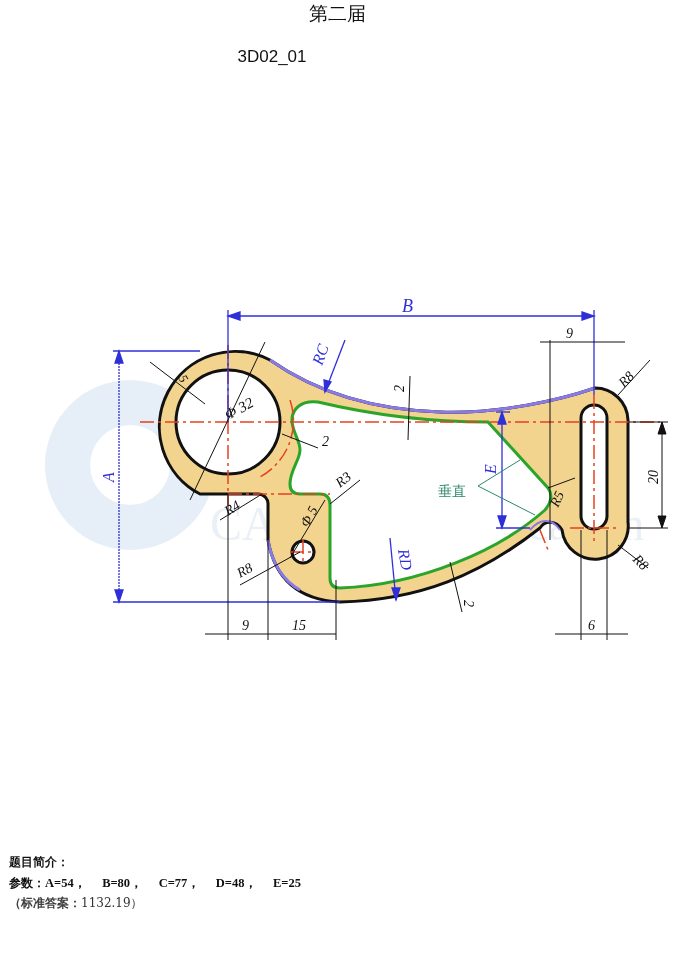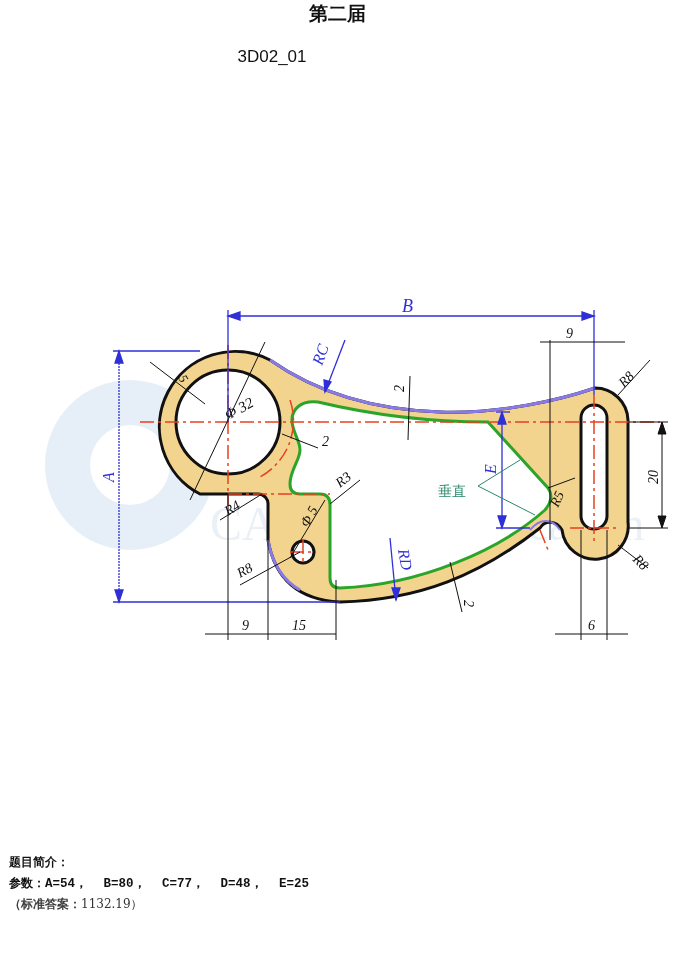--- a/index.html
+++ b/index.html
@@ -1,24 +1,24 @@
 <!DOCTYPE html>
 <html><head>
 <meta charset="utf-8">
 <style>
   html, body { margin: 0; padding: 0; background: #ffffff; }
   body { width: 675px; height: 964px; position: relative; overflow: hidden; font-family: "DejaVu Sans", sans-serif; color: #111; }
-  .page-title { position: absolute; left: 0; width: 675px; top: 0; text-align: center; font-family: "DejaVu Sans", sans-serif; font-weight: bold; font-size: 19px; line-height: 26px; }
+  .page-title { position: absolute; left: 0; width: 675px; top: 0; text-align: center; font-family: "DejaVu Sans", sans-serif; font-weight: normal; font-size: 19px; line-height: 26px; }
   .page-code { position: absolute; left: 0; width: 544px; top: 46px; text-align: center; font-family: "Liberation Sans", sans-serif; font-size: 17px; line-height: 22px; }
   .drawing { position: absolute; left: 0; top: 280px; width: 675px; height: 370px; }
   .desc { position: absolute; left: 9px; top: 852px; width: 670px; font-size: 12px; line-height: 20.5px; }
   .desc .row { white-space: nowrap; }
   .desc .lbl { font-weight: bold; }
   .desc .txt { font-family: "DejaVu Serif", serif; color: #333; }
-  .desc .params { font-family: Liberation Mono, monospace; font-weight: bold; font-size: 12.5px; }
+  .desc .params { font-family: Liberation Serif, serif; font-weight: bold; font-size: 12.5px; }
   .desc .params span { margin-right: 16px; }
   .desc .answer { font-family: "DejaVu Serif", serif; color: #333; }
   .desc .answer b { color: #404040; }
   svg text { font-family: "Liberation Serif", serif; font-style: italic; }
 </style>
 </head>
 <body>
 
 <div class="page-title">第二届</div>
 <div class="page-code">3D02_01</div>

